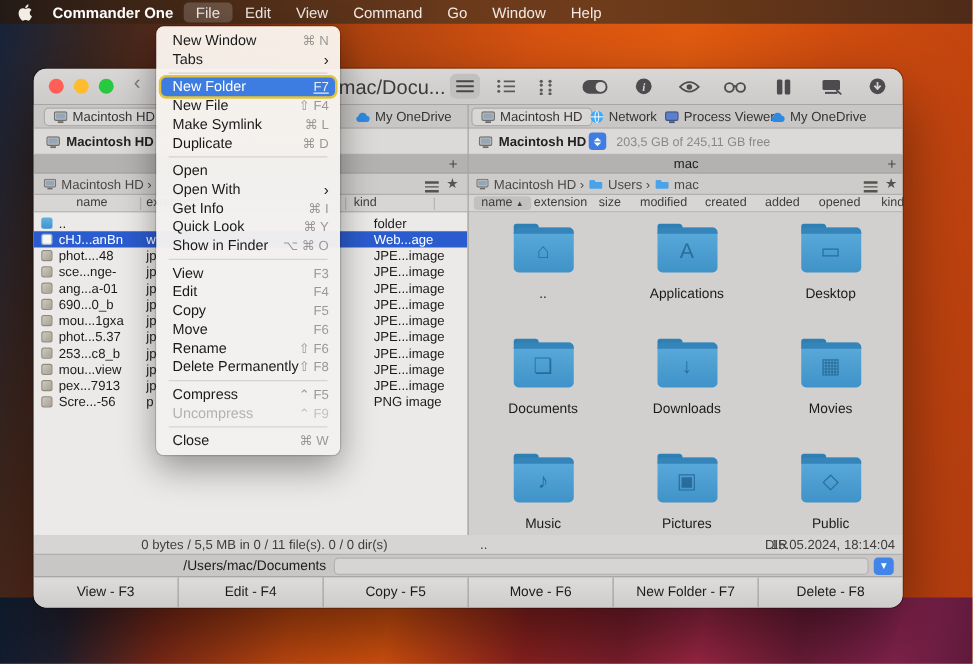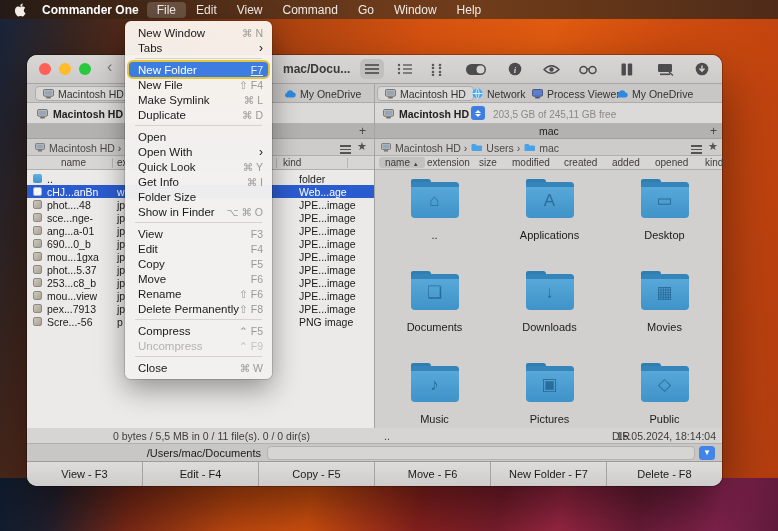--- a/index.html
+++ b/index.html
@@ -22,21 +22,21 @@
   .menubar .mitem.active { background:rgba(255,255,255,.18); }
   
   .window { position:absolute; left:27px; top:55px; width:695px; height:431px; z-index:1;
     border-radius:10px; background:#dddbd9; box-shadow:0 22px 55px rgba(0,0,0,.5), 0 0 0 1px rgba(0,0,0,.25);
   }
   .titlebar { position:absolute; left:0; top:0; width:695px; height:29px;
     background:linear-gradient(#d9d7d5,#cdcbc9); border-radius:10px 10px 0 0; border-bottom:1px solid #a8a6a4; }
   .tlights { position:absolute; left:12px; top:8px; display:flex; gap:8px; }
   .tlight { width:12px; height:12px; border-radius:50%; }
   .back-chev { position:absolute; left:80px; top:3px; font-size:16px; color:#7a7876; }
-  .wtitle { position:absolute; left:256px; top:7px; font-size:12px; font-weight:bold; color:#3c3a38; }
+  .wtitle { position:absolute; left:244px; top:7px; font-size:16px; font-weight:normal; color:#3c3a38; }
   .tbicon { position:absolute; top:4px; width:24px; height:20px; display:flex; align-items:center; justify-content:center; }
   .tbicon.sel { background:#c2c0be; border-radius:5px; }
   
   .tabsrow { position:absolute; left:0; top:29px; width:695px; height:19px; background:#c9c7c5; border-bottom:1px solid #aeacaa; }
   .driverow { position:absolute; left:0; top:48px; width:695px; height:21px; background:#dcdad8; border-bottom:1px solid #b6b4b2; }
   .tabstrip { position:absolute; left:0; top:69px; width:695px; height:15px; background:#b4b2b0; border-bottom:1px solid #a2a09e; }
   .pathbar { position:absolute; left:0; top:84px; width:695px; height:17px; background:#cecccb; border-bottom:1px solid #b2b0ae; }
   .colheads { position:absolute; left:0; top:101px; width:695px; height:14px; background:#d8d6d4; border-bottom:1px solid #b2b0ae; font-size:10px; color:#3f3d3b; }
   .listarea { position:absolute; left:0; top:115px; width:347px; height:258px; background:#eceae8; overflow:hidden; }
   .gridarea { position:absolute; left:347px; top:115px; width:348px; height:258px; background:#d2d0ce; overflow:hidden; }
@@ -587,36 +587,31 @@
       <span class="darrow"></span>
     </div>
 
     <div class="dmi">
       <span class="dlabel">Open With</span>
       <span class="dshort"></span>
       <span class="darrow">›</span>
     </div>
 
     <div class="dmi">
+      <span class="dlabel">Get Info</span>
+      <span class="dshort">⌘ I</span>
+      <span class="darrow"></span>
+    </div>
+
+    <div class="dmi">
       <span class="dlabel">Quick Look</span>
       <span class="dshort">⌘ Y</span>
       <span class="darrow"></span>
     </div>
 
-    <div class="dmi">
-      <span class="dlabel">Get Info</span>
-      <span class="dshort">⌘ I</span>
-      <span class="darrow"></span>
-    </div>
-
-    <div class="dmi">
-      <span class="dlabel">Folder Size</span>
-      <span class="dshort"></span>
-      <span class="darrow"></span>
-    </div>
 
     <div class="dmi">
       <span class="dlabel">Show in Finder</span>
       <span class="dshort">⌥ ⌘ O</span>
       <span class="darrow"></span>
     </div>
 
     <div class="dmi sep"></div>
 
     <div class="dmi">

